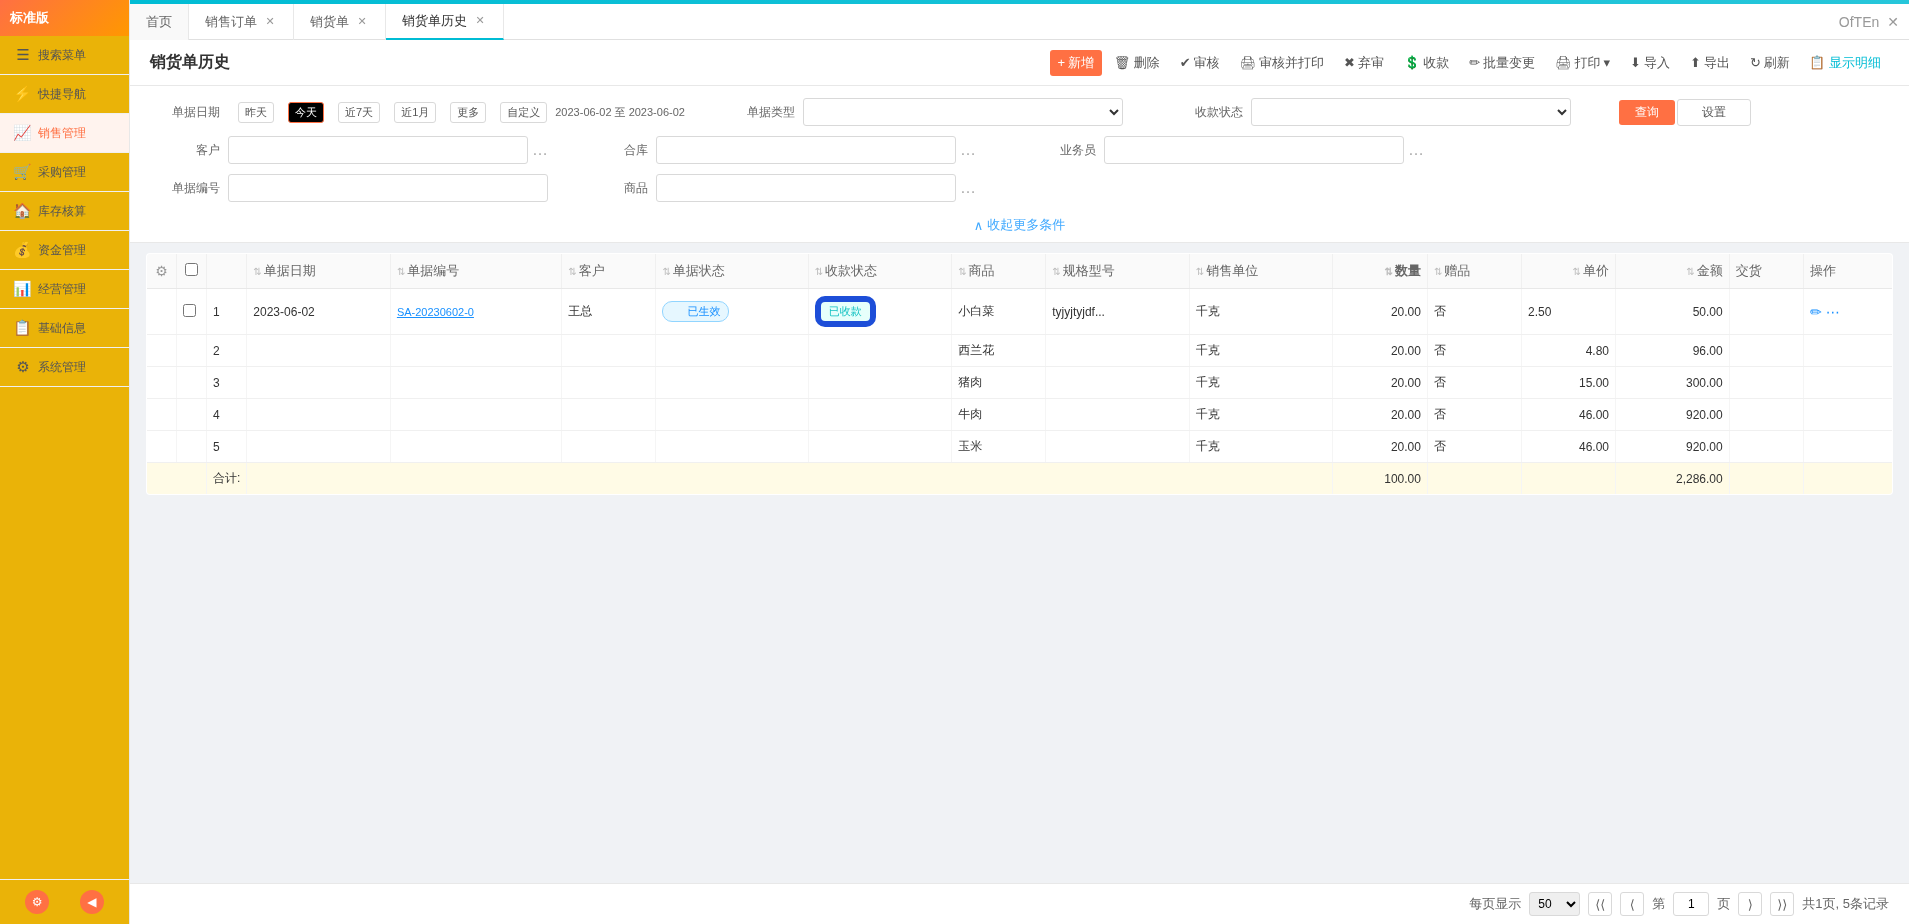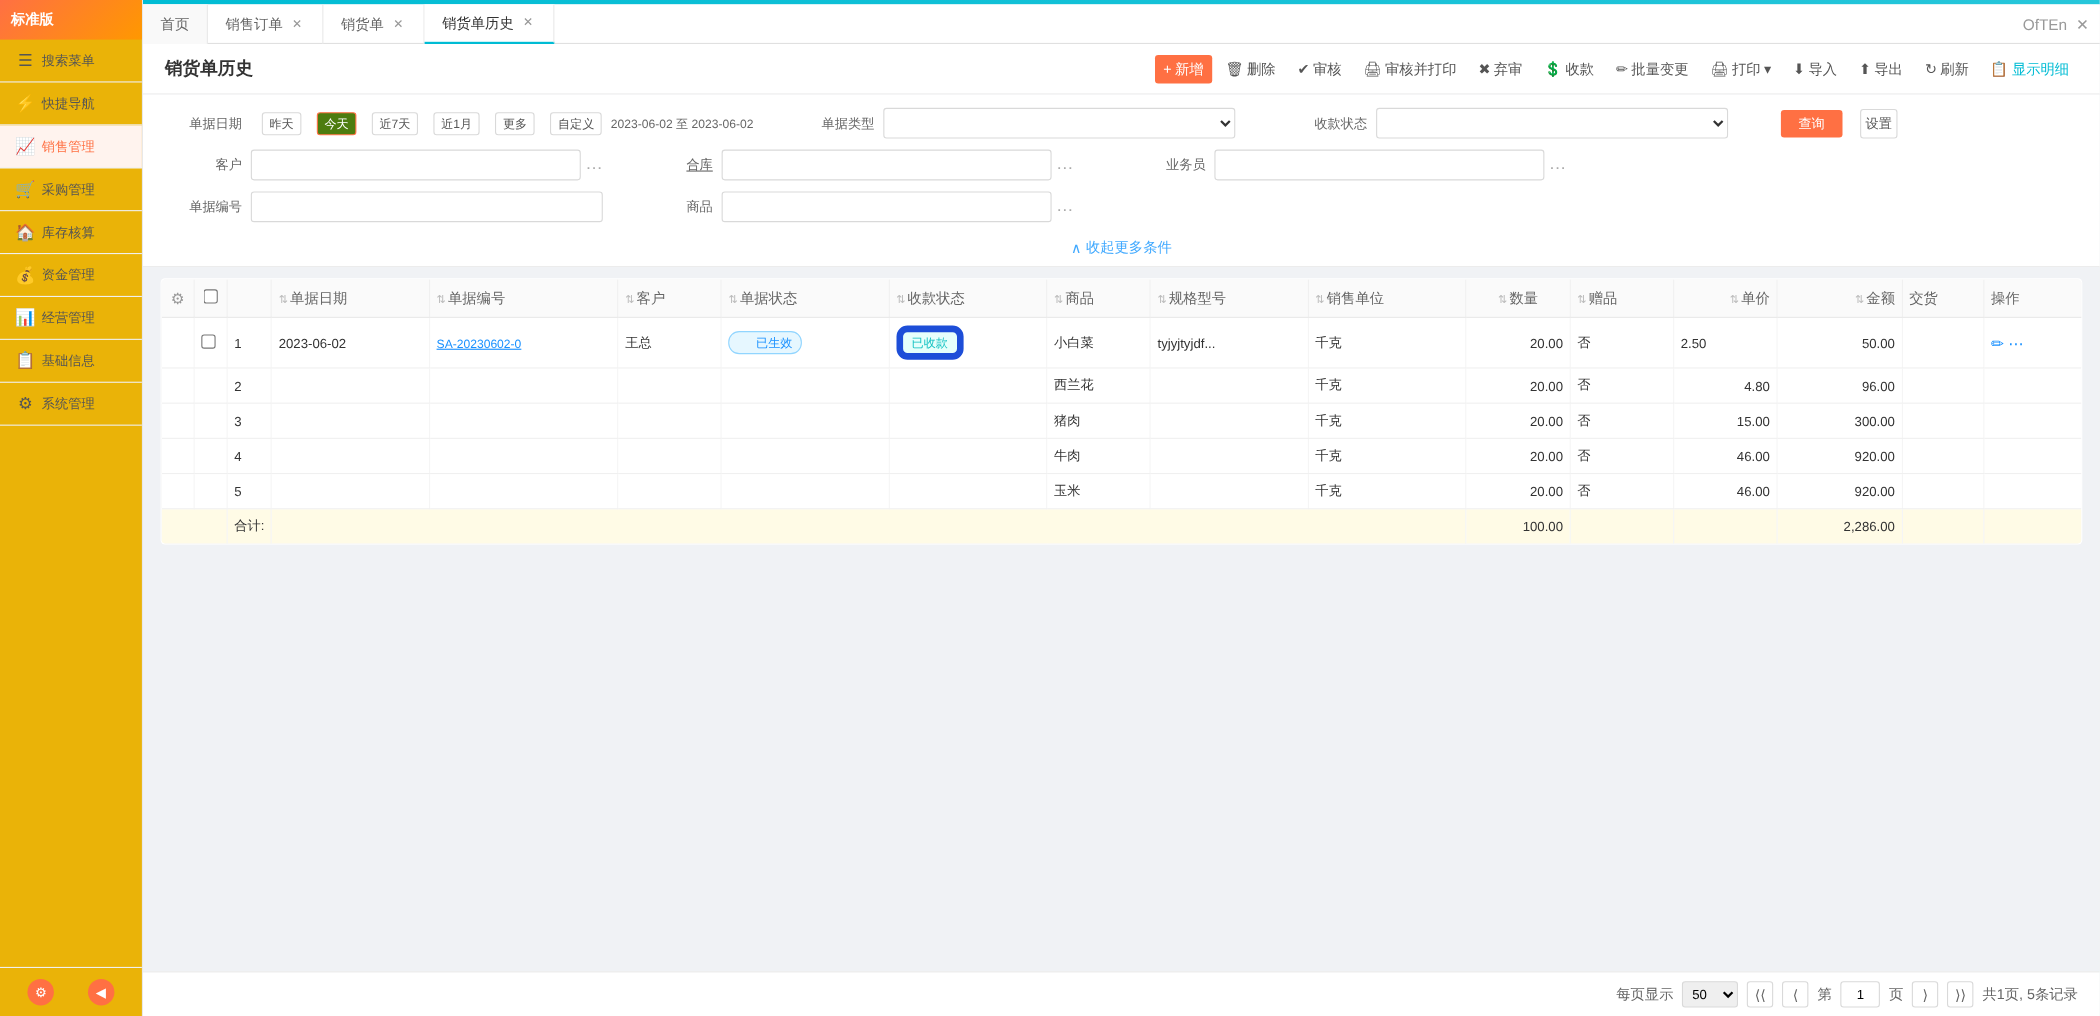--- a/index.html
+++ b/index.html
@@ -220,21 +220,21 @@
       padding: 2px 6px;
       font-size: 11px;
       border: 1px solid #d9d9d9;
       border-radius: 3px;
       cursor: pointer;
       color: #555;
       background: #fff;
       margin-left: 10px;
     }
     .date-quick-btn.active {
-      background: #4d7c0f;
+      background: #000000;
       color: #fff;
       border-color: #ff7043;
     }
     .date-range-text {
       font-size: 11px;
       color: #666;
       margin-left: 8px;
     }
     .collapse-row {
       display: flex;
@@ -521,31 +521,31 @@
         <span class="filter-label" style="width:80px;">单据类型</span>
         <div class="filter-field">
           <select class="filter-select"></select>
         </div>
 
         <span class="filter-label" style="width:80px;">收款状态</span>
         <div class="filter-field">
           <select class="filter-select"></select>
         </div>
         <button style="margin-left: 8px; padding: 4px 16px; background: #ff7043; color: #fff; border: none; border-radius: 3px; cursor: pointer; font-size: 12px;">查询</button>
-        <button style="margin-left: 16px; padding: 4px 4px; background: #fff; color: #555; border: 1px solid #d9d9d9; border-radius: 3px; cursor: pointer; font-size: 12px;">设置</button>
+        <button style="margin-left: 2px; padding: 4px 24px; background: #fff; color: #555; border: 1px solid #d9d9d9; border-radius: 3px; cursor: pointer; font-size: 12px;">设置</button>
       </div>
 
       <div class="filter-row">
         <span class="filter-label">客户</span>
         <div class="filter-field">
           <input class="filter-input" type="text" style="">
           <span class="filter-dots">…</span>
         </div>
 
-        <span class="filter-label" style="width:60px;text-decoration:underline;">合库</span>
+        <span class="filter-label" style="width:60px;">合库</span>
         <div class="filter-field">
           <input class="filter-input" type="text" style="">
           <span class="filter-dots">…</span>
         </div>
 
         <span class="filter-label" style="width:80px;">业务员</span>
         <div class="filter-field">
           <input class="filter-input" type="text" style="">
           <span class="filter-dots">…</span>
         </div>
@@ -584,21 +584,21 @@
             </th>
             <th style="width:30px;"></th>
             <th><span class="sort-icon">⇅</span><span>单据日期</span></th>
             <th><span class="sort-icon">⇅</span><span>单据编号</span></th>
             <th><span class="sort-icon">⇅</span><span>客户</span></th>
             <th><span class="sort-icon">⇅</span><span>单据状态</span></th>
             <th><span class="sort-icon">⇅</span><span>收款状态</span></th>
             <th><span class="sort-icon">⇅</span><span>商品</span></th>
             <th><span class="sort-icon">⇅</span><span>规格型号</span></th>
             <th><span class="sort-icon">⇅</span><span>销售单位</span></th>
-            <th style="text-align:center;"><span class="sort-icon">⇅</span><span>数量</span></th>
+            <th style="text-align:right;font-weight:bold;"><span class="sort-icon">⇅</span><span>数量</span></th>
             <th><span class="sort-icon">⇅</span><span>赠品</span></th>
             <th style="text-align:right;"><span class="sort-icon">⇅</span><span>单价</span></th>
             <th style="text-align:right;"><span class="sort-icon">⇅</span><span>金额</span></th>
             <th><span>交货</span></th>
             <th><span>操作</span></th>
           </tr>
         </thead>
         <tbody id="table-body">
         <tr>
     <td></td>

